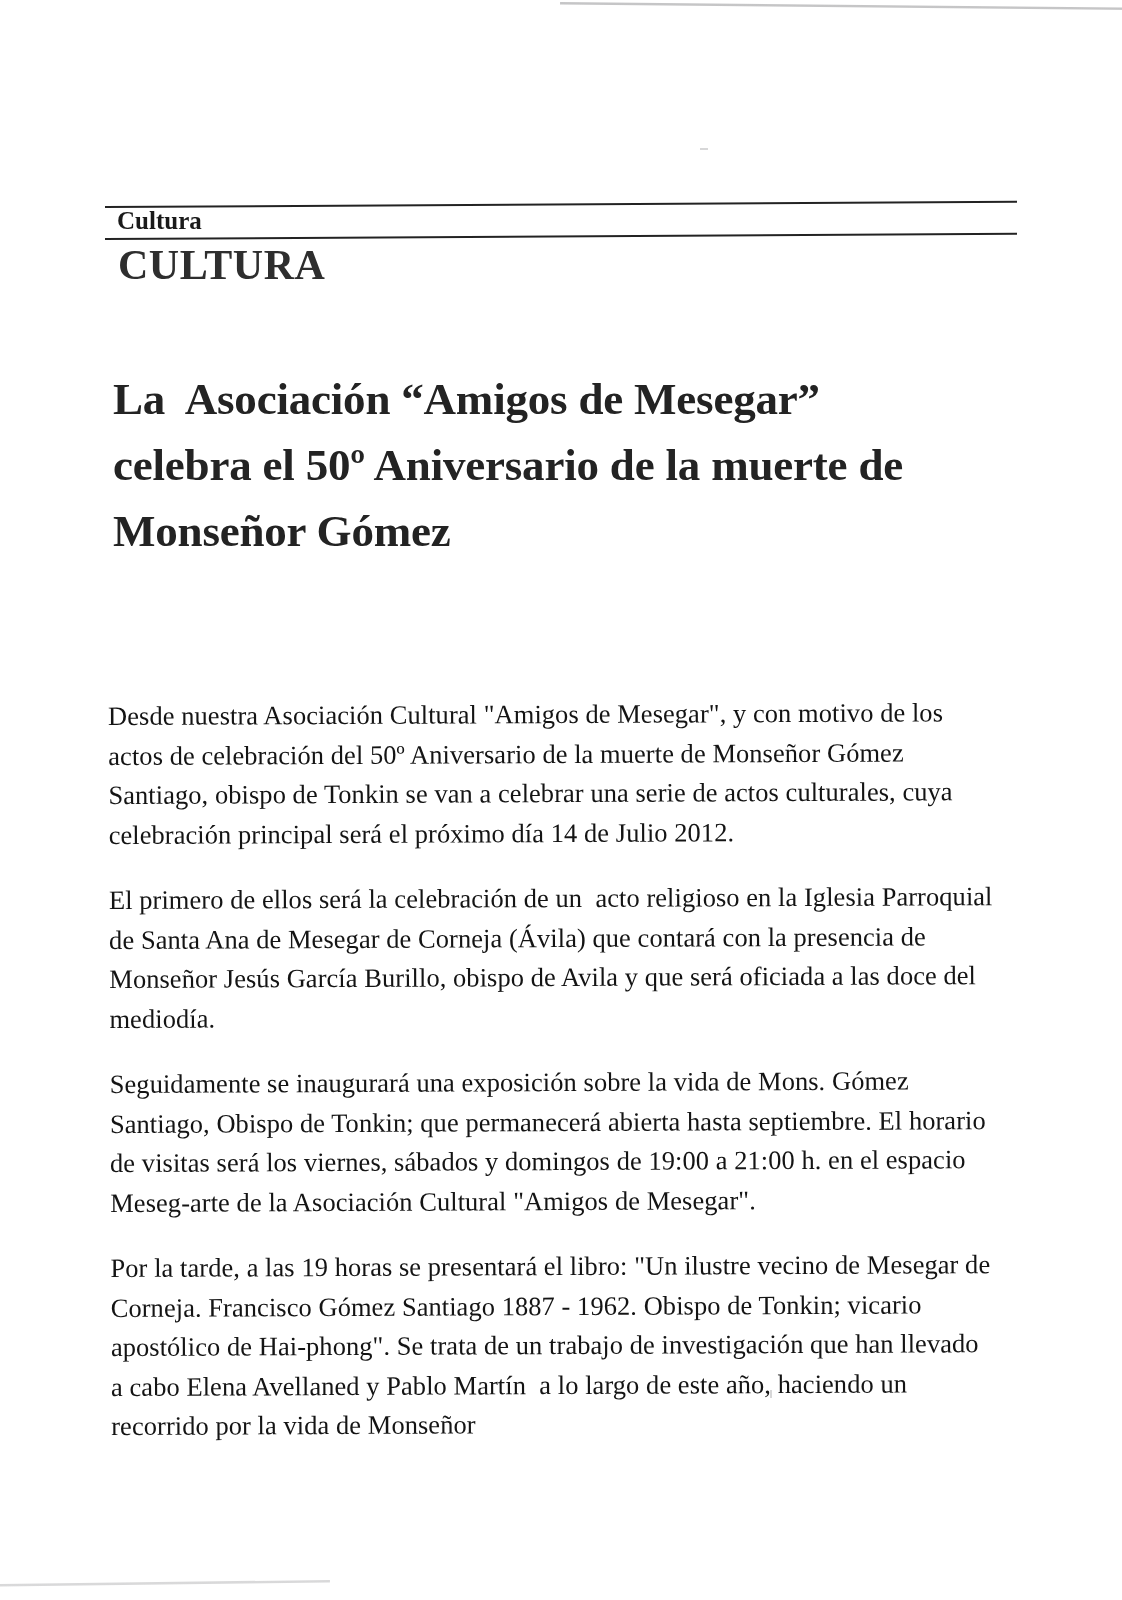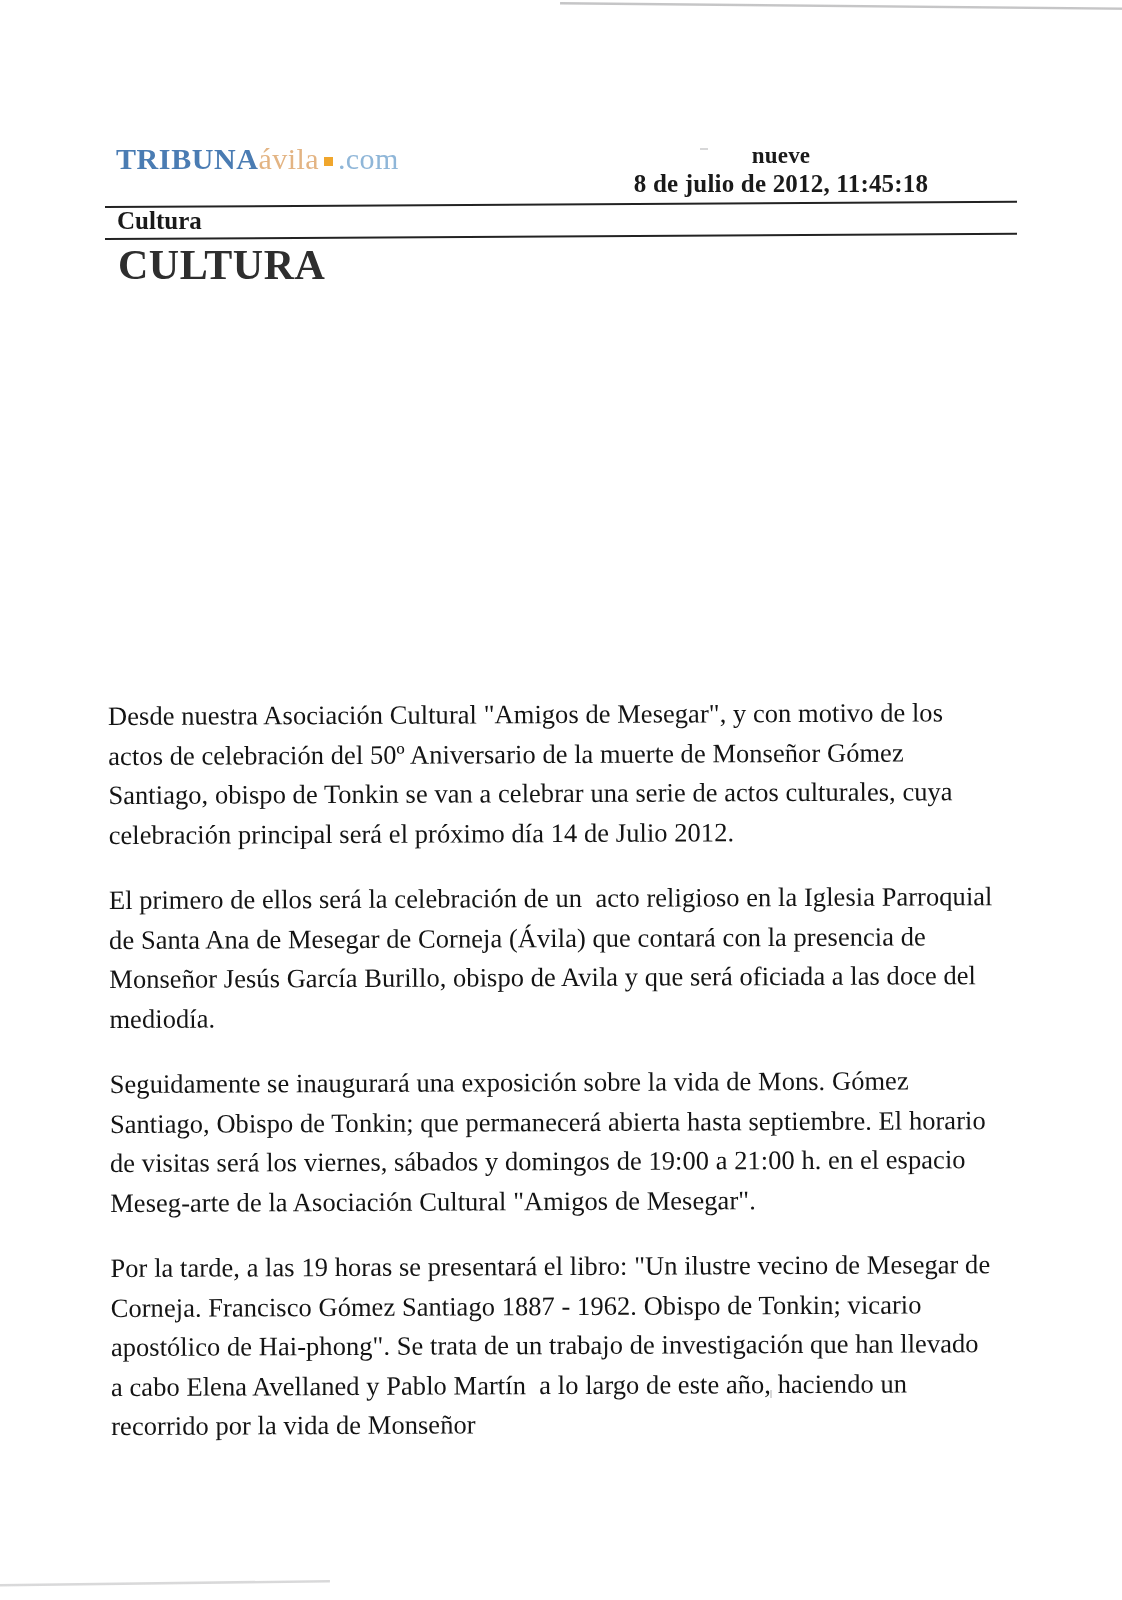--- a/index.html
+++ b/index.html
@@ -177,39 +177,28 @@
 </head>
 <body>
 
 <div class="page">
 
   <div class="scan-edge-top"></div>
   <div class="scan-edge-bottom"></div>
   <div class="scan-speck" style="top:1390px;left:770px;width:2px;height:8px;"></div>
   <div class="scan-speck" style="top:148px;left:700px;width:8px;height:2px;"></div>
 
-  <div class="masthead">
-
-    <div class="logo">
-      <span class="logo-tribuna">TRIBUNA</span><span class="logo-avila">ávila</span><span class="logo-dot"></span><span class="logo-com">.com</span>
-    </div>
-
-    <div class="dateblock">
-      <div class="dl1">nueve</div>
-      <div class="dl2">8 de julio de 2012, 11:45:18</div>
-    </div>
-
-  </div>
 
   <div class="rule rule-top"></div>
   <div class="breadcrumb">Cultura</div>
   <div class="rule rule-bottom"></div>
 
   <div class="section-title">CULTURA</div>
 
+  <h1 class="headline">La  Asociación “Amigos de Mesegar” celebra el 50º Aniversario de la muerte de Monseñor Gómez</h1>
 
   <div class="article">
     <p class="para">Desde nuestra Asociación Cultural "Amigos de Mesegar", y con motivo de los actos de celebración del 50º Aniversario de la muerte de Monseñor Gómez Santiago, obispo de Tonkin se van a celebrar una serie de actos culturales, cuya celebración principal será el próximo día 14 de Julio 2012.</p>
     <p class="para">El primero de ellos será la celebración de un  acto religioso en la Iglesia Parroquial de Santa Ana de Mesegar de Corneja (Ávila) que contará con la presencia de Monseñor Jesús García Burillo, obispo de Avila y que será oficiada a las doce del mediodía.</p>
     <p class="para">Seguidamente se inaugurará una exposición sobre la vida de Mons. Gómez Santiago, Obispo de Tonkin; que permanecerá abierta hasta septiembre. El horario de visitas será los viernes, sábados y domingos de 19:00 a 21:00 h. en el espacio Meseg-arte de la Asociación Cultural "Amigos de Mesegar".</p>
     <p class="para">Por la tarde, a las 19 horas se presentará el libro: "Un ilustre vecino de Mesegar de Corneja. Francisco Gómez Santiago 1887 - 1962. Obispo de Tonkin; vicario apostólico de Hai-phong". Se trata de un trabajo de investigación que han llevado a cabo Elena Avellaned y Pablo Martín  a lo largo de este año, haciendo un recorrido por la vida de Monseñor</p>
   </div>
 
 </div>
 

